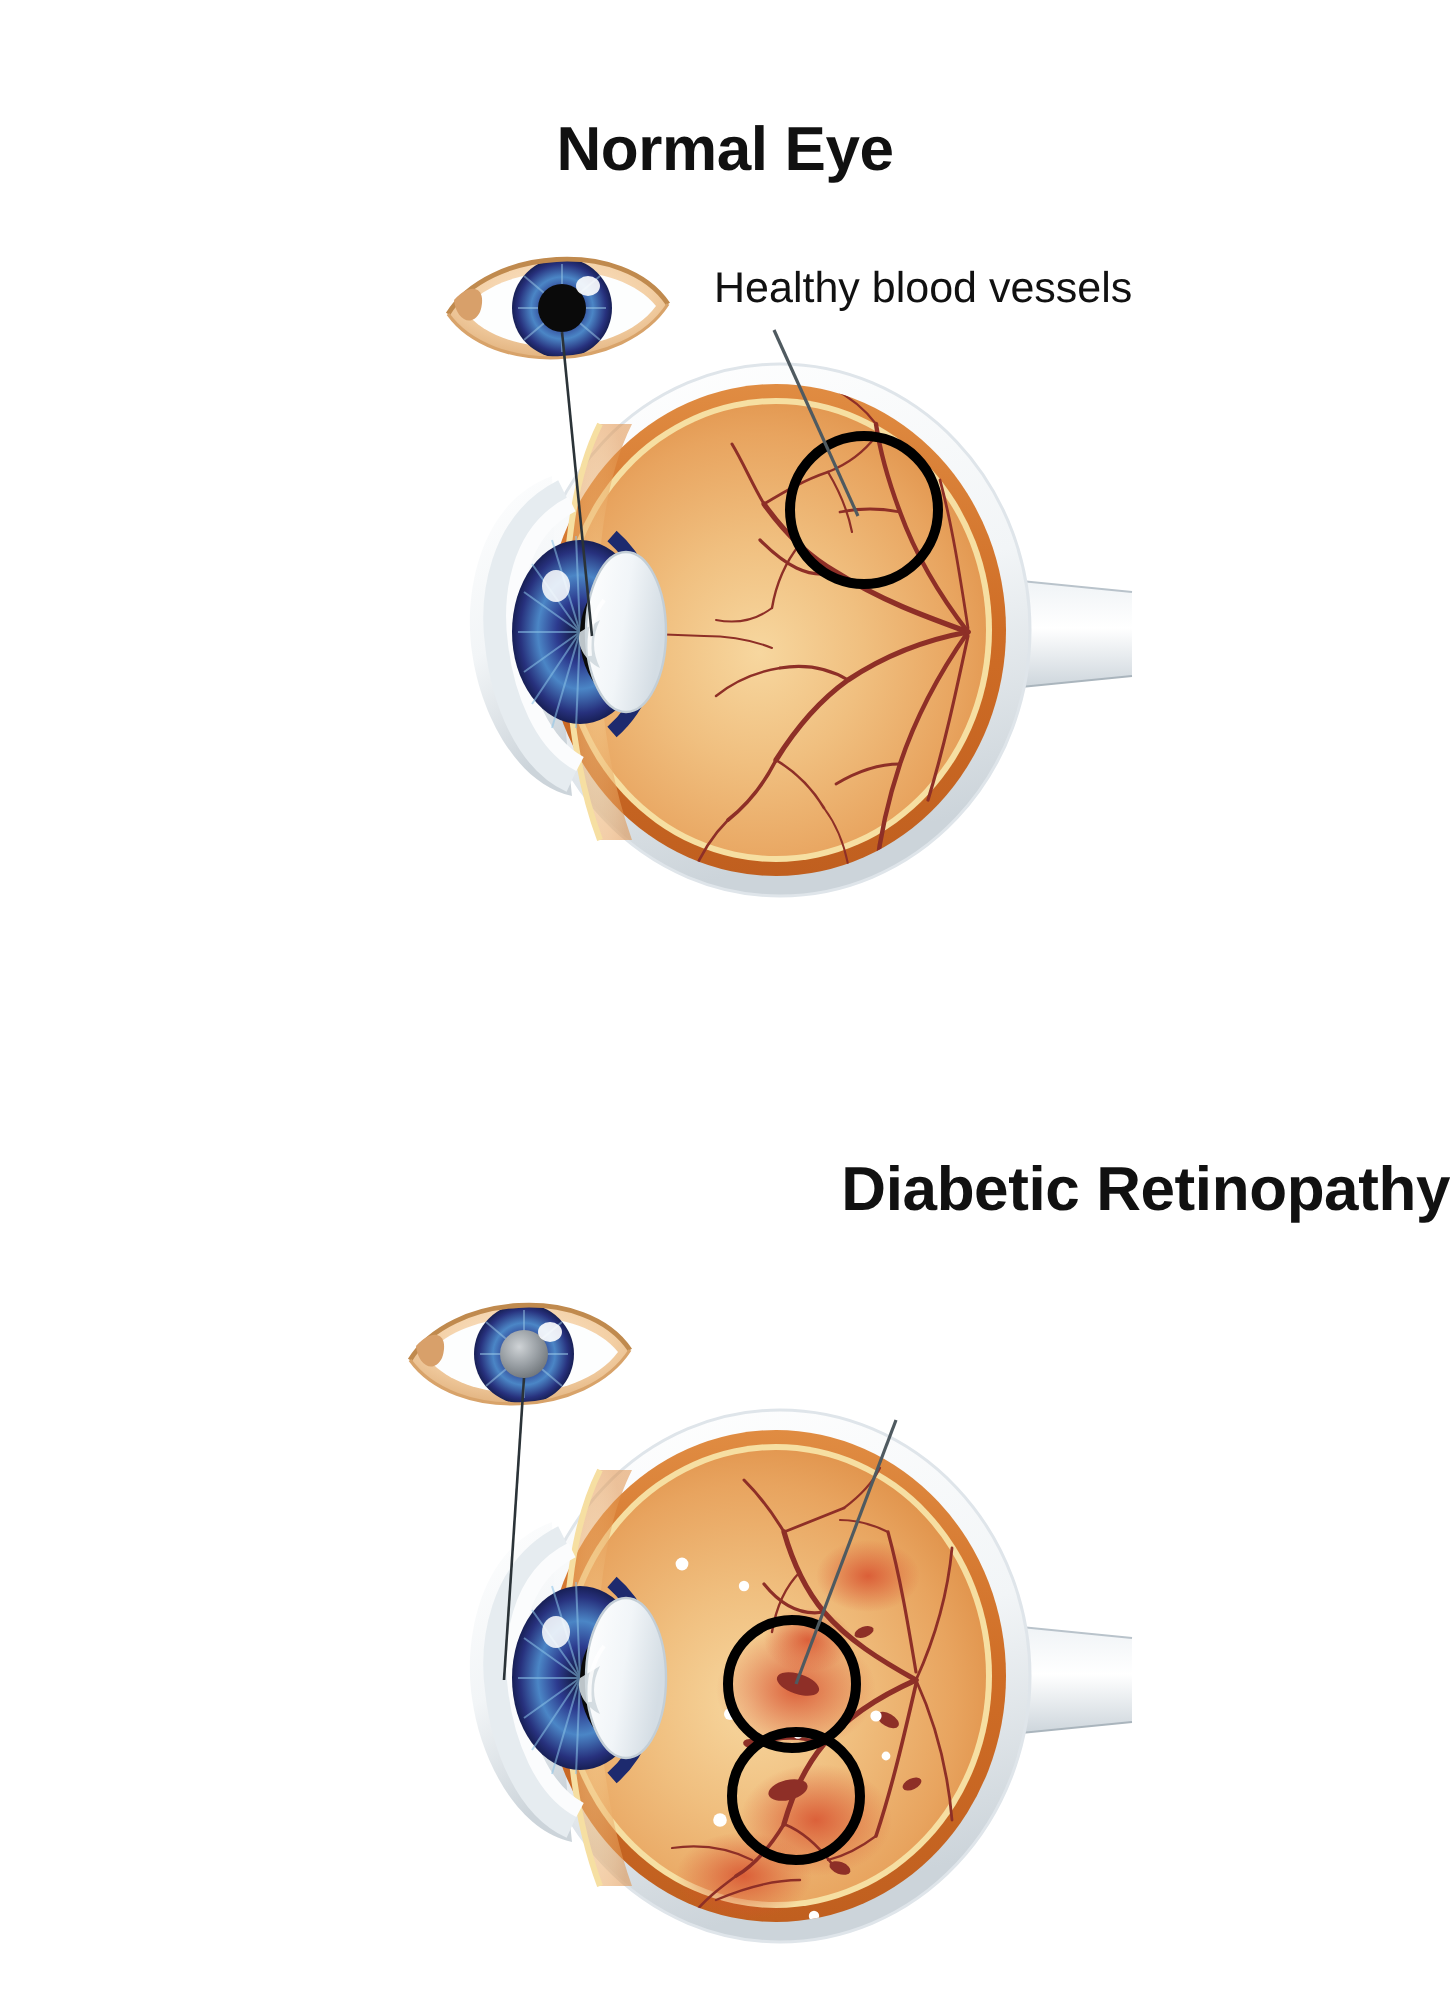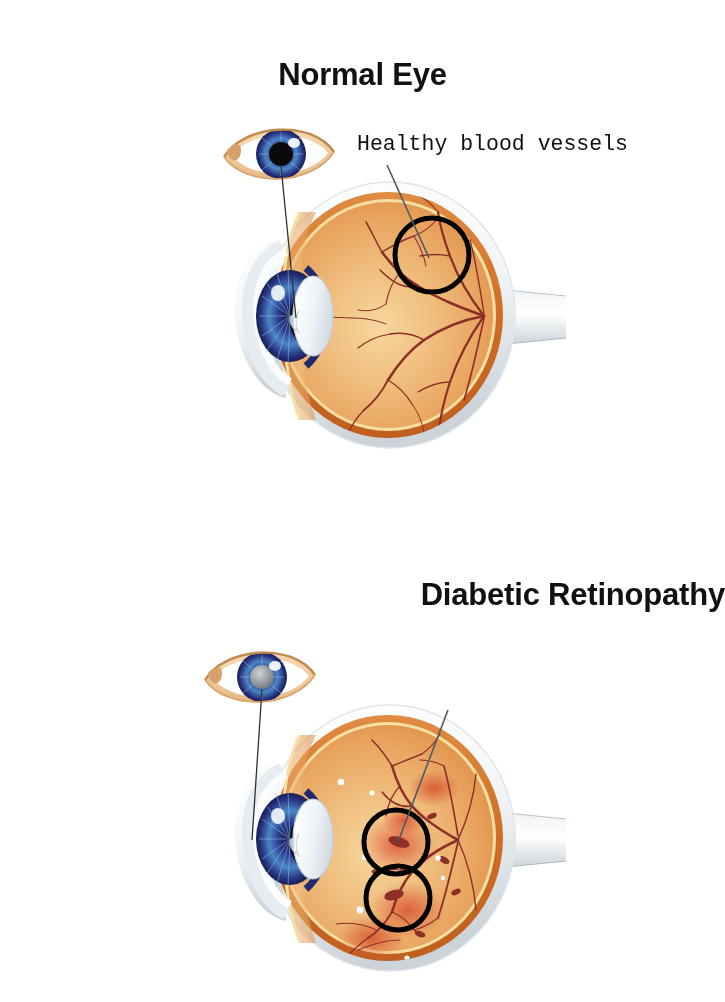--- a/index.html
+++ b/index.html
@@ -36,21 +36,21 @@
   #title-diabetic { top: 36px; text-align: right; }
 
   .callout {
     position: absolute;
     font-size: 21.5px;
     font-weight: 400;
     line-height: 26px;
     color: #111111;
     white-space: pre-line;
   }
-  #callout-normal { left: 357px; top: 131px; font-family: Liberation Mono, monospace; }
+  #callout-normal { left: 357px; top: 131px; }
 
   .diagram { position: absolute; left: 0; top: 0; }
 </style>
 </head>
 <body>
 
 <section class="panel" id="panel-normal">
 
   <h1 class="panel-title" id="title-normal">Normal Eye</h1>
 

